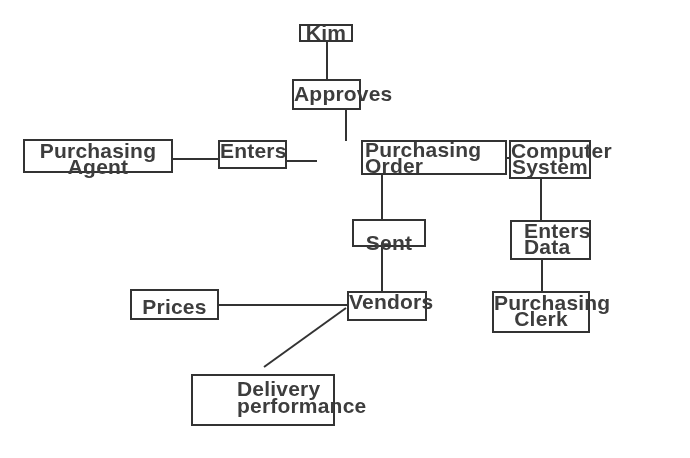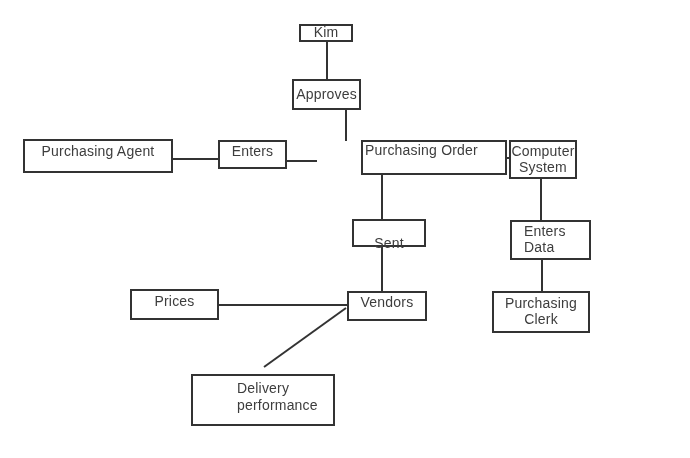--- a/index.html
+++ b/index.html
@@ -21,35 +21,35 @@
     top: 0;
     width: 690px;
     height: 458px;
   }
   .node {
     position: absolute;
     box-sizing: border-box;
     border: 2px solid #333333;
     background: #ffffff;
     color: #3d3d3d;
-    font-size: 14px;
+    font-size: 21px;
     line-height: 16px;
-    font-weight: 400;
+    font-weight: 700;
     letter-spacing: 0.2px;
   }
   
   #n-kim                  { left:299px; top:24px;  width:54px;  height:18px; text-align:center; line-height:13px; }
   #n-approves             { left:292px; top:79px;  width:69px;  height:31px; text-align:center; padding-top:5px; }
   #n-purchasing-agent     { left:23px;  top:139px; width:150px; height:34px; text-align:center; padding-top:2px; }
   #n-enters               { left:218px; top:140px; width:69px;  height:29px; text-align:center; padding-top:1px; }
   #n-purchasing-order     { left:316px; top:140px; width:146px; height:35px; text-align:left;   padding:0 0 0 2px;margin-left:45px; }
-  #n-computer-system      { left:509px; top:140px; width:68px;  height:39px; text-align:center; padding-top:1px; }
+  #n-computer-system      { left:509px; top:140px; width:82px;  height:39px; text-align:center; padding-top:1px; }
   #n-sent                 { left:352px; top:219px; width:74px;  height:28px; text-align:center; padding-top:14px; }
   #n-enters-data          { left:510px; top:220px; width:81px;  height:40px; text-align:left;   padding:1px 0 0 12px; }
-  #n-prices               { left:130px; top:289px; width:89px;  height:31px; text-align:center; padding-top:2px; }
+  #n-prices               { left:130px; top:289px; width:89px;  height:31px; text-align:center; padding-top:8px; }
   #n-vendors              { left:347px; top:291px; width:80px;  height:30px; text-align:center; padding-top:1px; }
   #n-purchasing-clerk     { left:492px; top:291px; width:98px;  height:42px; text-align:center; padding-top:2px; }
   #n-delivery-performance { left:191px; top:366px; width:144px; height:52px; text-align:left;   padding:4px 0 0 44px; line-height:17px;margin-top:8px; }
 </style>
 </head>
 <body>
 
 <div class="canvas">
 
   <svg class="edges" width="690" height="458" viewBox="0 0 690 458">

